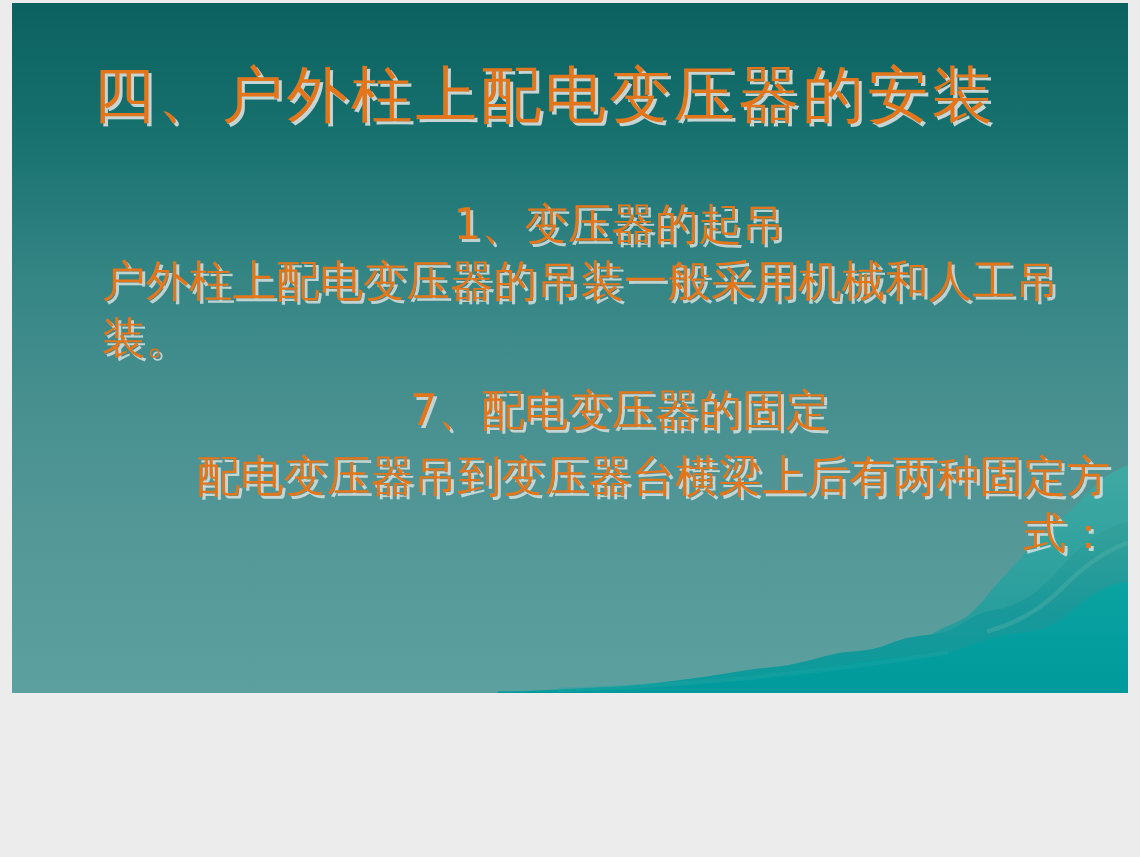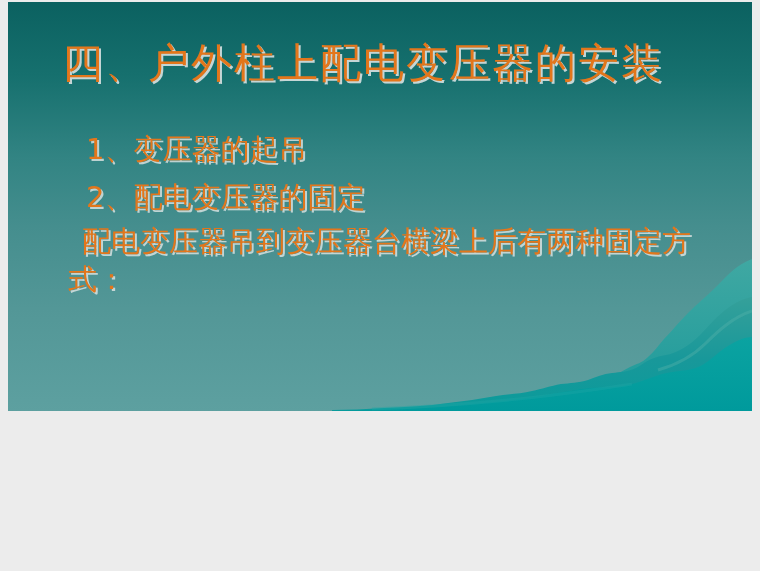--- a/index.html
+++ b/index.html
@@ -23,21 +23,21 @@
     height: 571px;
     background: #ececec;
   }
 
   
   #slide-canvas {
     position: absolute;
     left: 8px;
     top: 2px;
     width: 744px;
-    height: 409px;
+    height: 460px;
     overflow: hidden;
     background: linear-gradient(to bottom,
         #0b6160 0%,
         #16706e 18%,
         #328483 38%,
         #458e8e 55%,
         #539797 75%,
         #5da0a0 100%);
   }
 
@@ -77,23 +77,23 @@
     width: 672px;
   }
   .para {
     margin: 0;
     color: #e3761b;
     font-size: 29px;
     line-height: 38px;
     text-shadow: 2px 2px 0 rgba(228,232,231,0.78);
     letter-spacing: 0px;
   }
-  .para.heading { text-indent: 18px; }
+  .para.heading { text-indent: 18px; text-align: center; }
   .para.indent1 { text-indent: 0px; }
-  .para.indent2 { text-indent: 14px; }
+  .para.indent2 { text-indent: 14px; text-align: right; }
   .para.gap-above { margin-top: 10px; }
   .para.gap-small { margin-top: 6px; }
 </style>
 </head>
 <body>
 
 <div id="slide-frame">
 
   <div id="slide-canvas">
 
@@ -166,22 +166,23 @@
       </svg>
     </div>
 
     <div id="title-block">
       <h1 class="slide-title">四、户外柱上配电变压器的安装</h1>
     </div>
 
     <div id="body-block">
       <p class="para heading">1、变压器的起吊</p>
 
+      <p class="para indent1">户外柱上配电变压器的吊装一般采用机械和人工吊装。</p>
 
-      <p class="para heading gap-above">2、配电变压器的固定</p>
+      <p class="para heading gap-above">7、配电变压器的固定</p>
 
       <p class="para indent2 gap-small">配电变压器吊到变压器台横梁上后有两种固定方式：</p>
 
 
     </div>
 
   </div>
 </div>
 
 </body></html>

